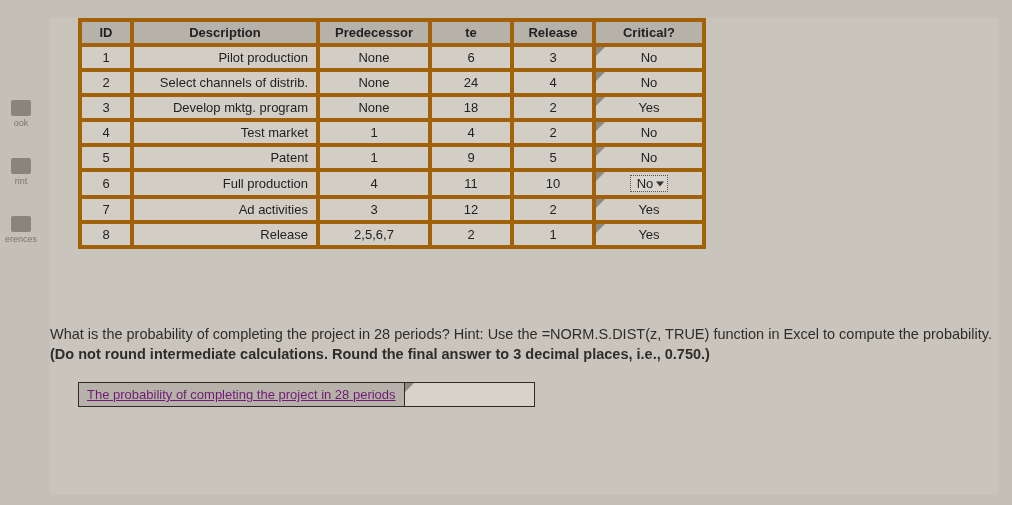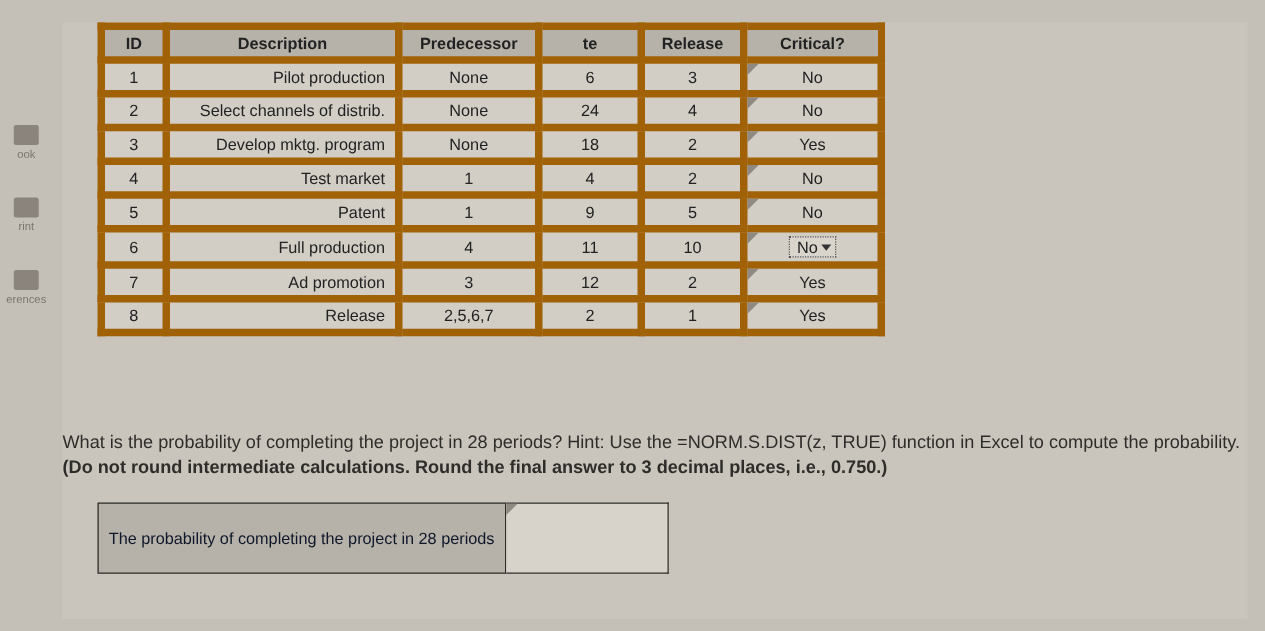--- a/index.html
+++ b/index.html
@@ -43,21 +43,21 @@
     font-size: 14.5px;
     color: #2f2d2a;
     margin: 0 0 18px 0;
   }
   .activities-table {
     border-collapse: collapse;
     margin-left: 28px;
     background: #d2cec6;
   }
   .activities-table th, .activities-table td {
-    border: 6px solid #a16207;
+    border: 4px solid #a16207;
     font-size: 13px;
     padding: 3px 8px;
     height: 24px;
     color: #222;
   }
   .activities-table th {
     background: #b6b2a9;
     font-weight: bold;
     text-align: center;
   }
@@ -102,23 +102,24 @@
   .bold-instruct { font-weight: bold; }
   .answer-row {
     margin-top: 18px;
     margin-left: 28px;
     display: flex;
     align-items: stretch;
   }
   .answer-label {
     border: 1px solid #2e2c29;
     background: #b6b2a9;
-    color: #0f172a;
+    color: #701a75;
     font-size: 13px;
-    padding: 20px 8px;
+    text-decoration: underline;
+    padding: 4px 8px;
   }
   .answer-input {
     border: 1px solid #2e2c29;
     border-left: none;
     width: 130px;
     background: #d7d3cb;
     position: relative;
   }
   .answer-input .dogear {
     border-top-color: #8e8a82;
@@ -200,21 +201,21 @@
         <tr>
           <td class="col-id">6</td>
           <td class="col-desc">Full production</td>
           <td class="col-pred">4</td>
           <td class="col-te">11</td>
           <td class="col-var">10</td>
           <td class="col-crit crit-cell"><span class="dogear"></span><span class="crit-select">No<span class="caret"></span></span></td>
         </tr>
         <tr>
           <td class="col-id">7</td>
-          <td class="col-desc">Ad promotion</td>
+          <td class="col-desc">Ad activities</td>
           <td class="col-pred">3</td>
           <td class="col-te">12</td>
           <td class="col-var">2</td>
           <td class="col-crit crit-cell"><span class="dogear"></span><span>Yes</span></td>
         </tr>
         <tr>
           <td class="col-id">8</td>
           <td class="col-desc">Release</td>
           <td class="col-pred">2,5,6,7</td>
           <td class="col-te">2</td>

